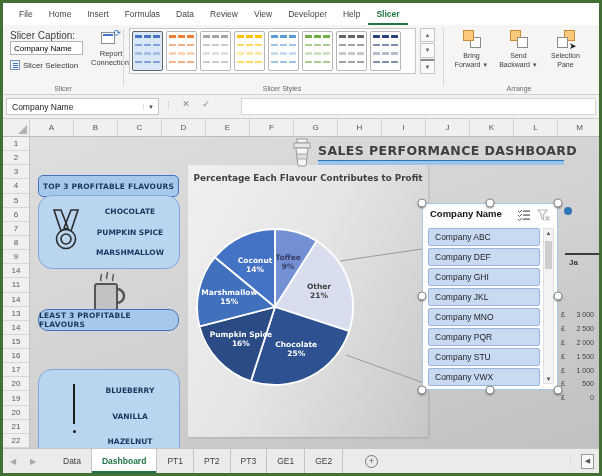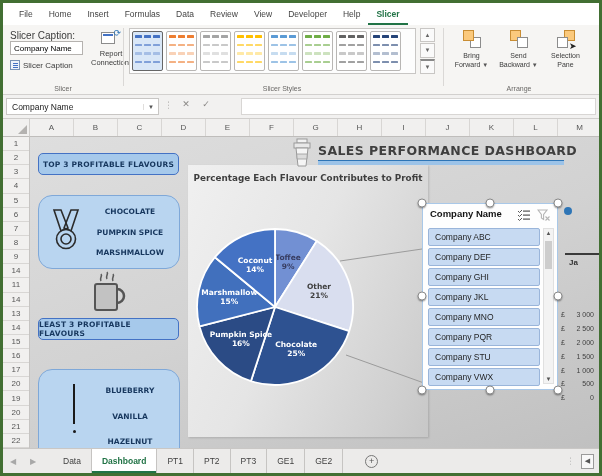--- a/index.html
+++ b/index.html
@@ -65,22 +65,22 @@
   .row-h { border-bottom:1px solid #d8d6d4; font-size:8px; color:#565656; display:flex; align-items:center; justify-content:center; }
 
   
   #canvas { position:absolute; left:27px; top:134px; width:569px; height:311px; background:linear-gradient(160deg,#dedede 0%,#d2d2d2 50%,#c0c0c0 100%); overflow:hidden; }
 
   #dash-title { position:absolute; left:288px; top:6px; font-family:"DejaVu Sans",sans-serif; font-weight:bold; font-size:12.5px; letter-spacing:0.4px; color:#3f3f3f; z-index:2; }
   #dash-underline { position:absolute; left:288px; top:23px; width:246px; height:5px; background:#9cc3e8; border-top:1.5px solid #2e75b6; z-index:2; }
   #cup-icon { position:absolute; left:260px; top:1px; z-index:2; }
 
   .pill { position:absolute; left:8px; width:141px; height:22px; background:#a6c9eb; border:1px solid #4472c4; border-radius:5px; display:flex; align-items:center; justify-content:center; font-family:"DejaVu Sans",sans-serif; font-weight:bold; font-size:7.5px; color:#17375e; letter-spacing:0.2px; z-index:2; }
-  #pill-top3 { top:16px; }
-  #pill-least3 { top:181px; }
+  #pill-top3 { top:38px; }
+  #pill-least3 { top:172px;border-radius:10px; }
   .flav-card { position:absolute; left:8px; width:142px; background:#b9d5f0; border:1px solid #7fa8d8; border-radius:14px; z-index:2; }
   #card-top3 { top:58px; height:74px; }
   #card-least3 { top:208px; height:94px;margin-top:24px; }
   .flav-list { position:absolute; left:46px; right:4px; top:0; bottom:0; display:flex; flex-direction:column; justify-content:space-evenly; text-align:center; font-family:"DejaVu Sans",sans-serif; font-weight:bold; font-size:7.5px; color:#17375e; }
   #medal-icon { position:absolute; left:10px; top:12px; }
   #warn-icon { position:absolute; left:30px; top:12px; width:10px; height:58px; }
   #warn-icon .bar { position:absolute; left:4px; top:2px; width:1.5px; height:40px; background:#1a1a1a; }
   #warn-icon .dot { position:absolute; left:3.5px; top:48px; width:3px; height:3px; border-radius:50%; background:#1a1a1a; }
   #mug-icon { position:absolute; left:60px; top:133px; z-index:2; }
 
@@ -132,21 +132,21 @@
       <div class="rtab">Developer</div>
       <div class="rtab">Help</div>
       <div class="rtab active">Slicer</div>
     </div>
 
   <div id="ribbon">
     <div class="cap-label">Slicer Caption:</div>
     <input id="caption-input" value="Company Name" style="">
     <div id="settings-btn">
       <span class="mini-ico"></span>
-      <span>Slicer Caption</span>
+      <span>Slicer Selection</span>
     </div>
     <div id="report-btn">
       <div class="rep-ico">
           <div class="r1"></div>
           <div class="r2">⟳</div>
         </div>
       <div>Report</div>
       <div>Connections</div>
     </div>
     <div class="group-label" style="left:0;width:120px;">Slicer</div>

